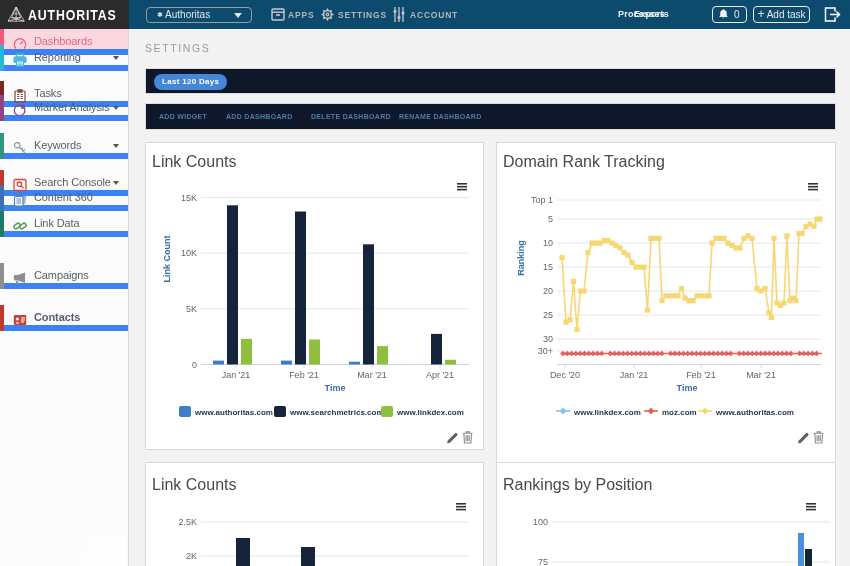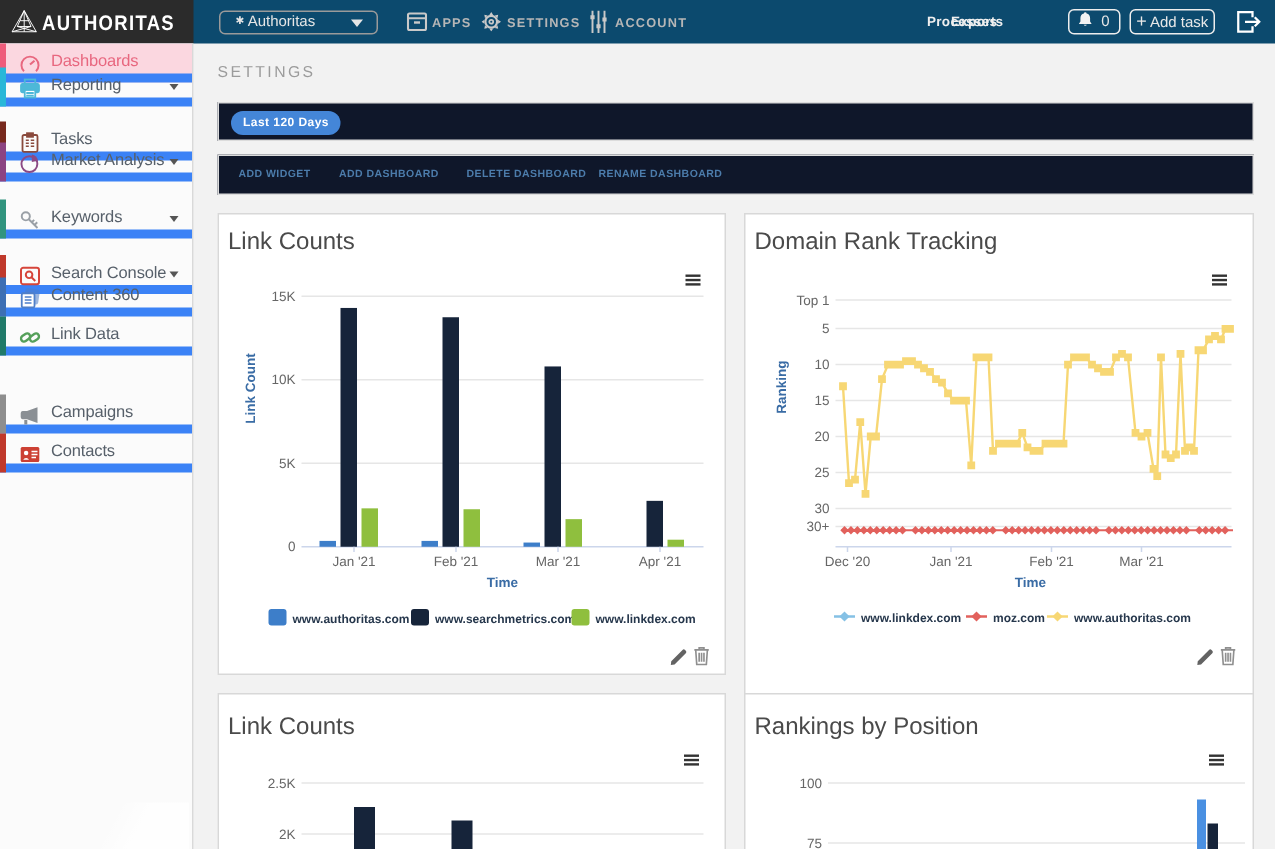--- a/index.html
+++ b/index.html
@@ -181,21 +181,21 @@
     <div class="sit" style="top:234px;">
       <span class="bl" style="background:#8e8e8e"></span>
       <span class="ic"><svg viewBox="0 0 14 14">
           <g fill="#8a8f94">
 <path d="M12 1.5 V12 L5 9.5 H2 A1.5 1.5 0 0 1 .8 8 V5.6 A1.5 1.5 0 0 1 2 4 H5 Z"></path>
 <rect x="3.2" y="10" width="2" height="3"></rect>
           </g>
         </svg></span>
       <span class="tx">Campaigns</span>
     </div>
-    <div class="sit" style="top:260px;">
+    <div class="sit" style="top:276px;font-weight:bold;">
       <span class="bl" style="background:#c0392b"></span>
       <span class="ic"><svg viewBox="0 0 14 14">
           <g fill="#cc4033">
 <rect x=".8" y="2" width="12.4" height="10" rx="1"></rect>
 <circle cx="4.4" cy="6" r="1.5" fill="#fff"></circle>
 <path d="M2.5 10.5 a2 1.8 0 0 1 3.8 0 Z" fill="#fff"></path>
 <path d="M8 5h4M8 7h4M8 9h3" stroke="#fff" stroke-width="1"></path>
           </g>
         </svg></span>
       <span class="tx">Contacts</span>

